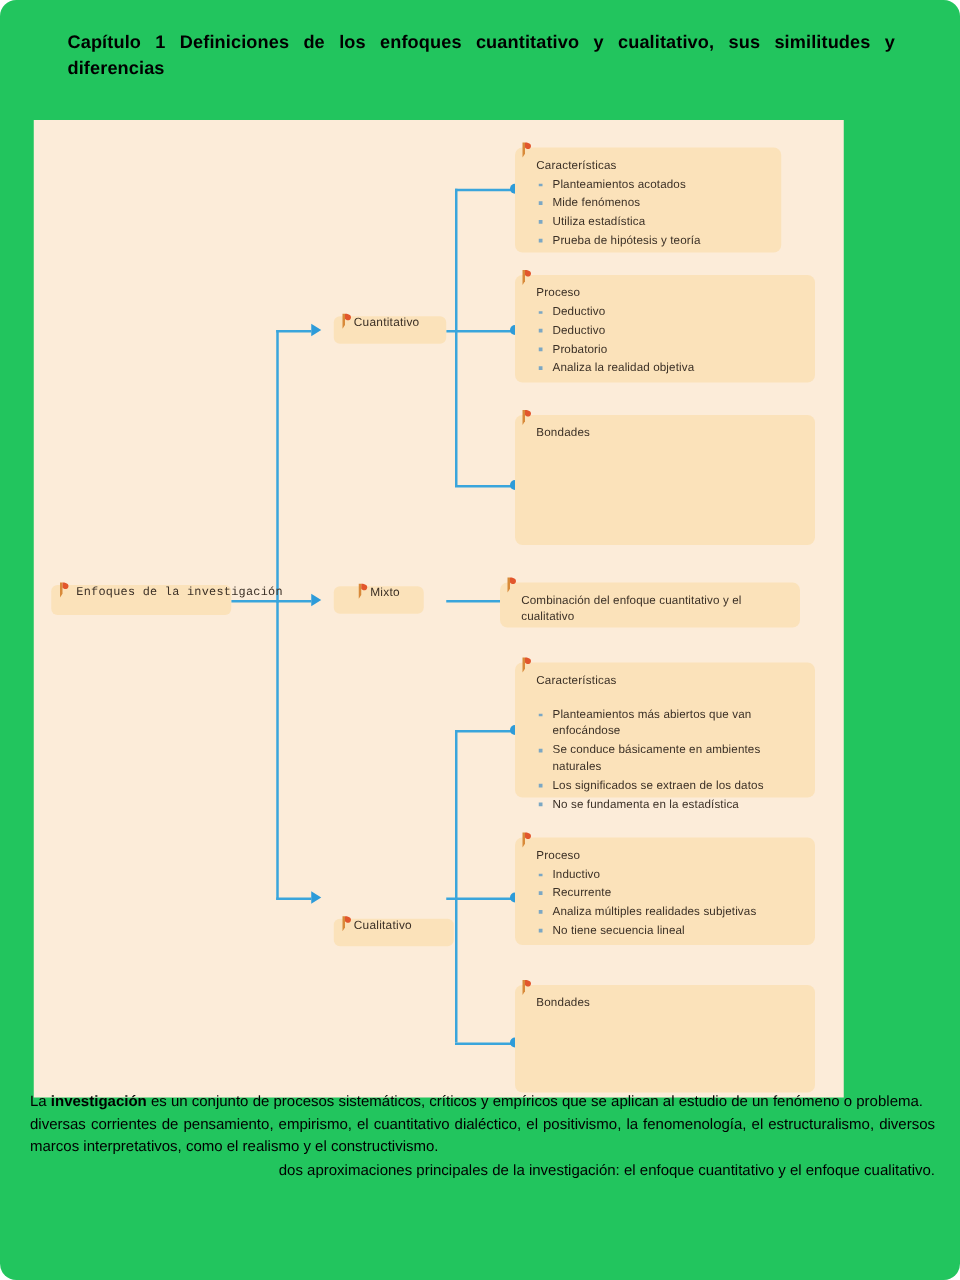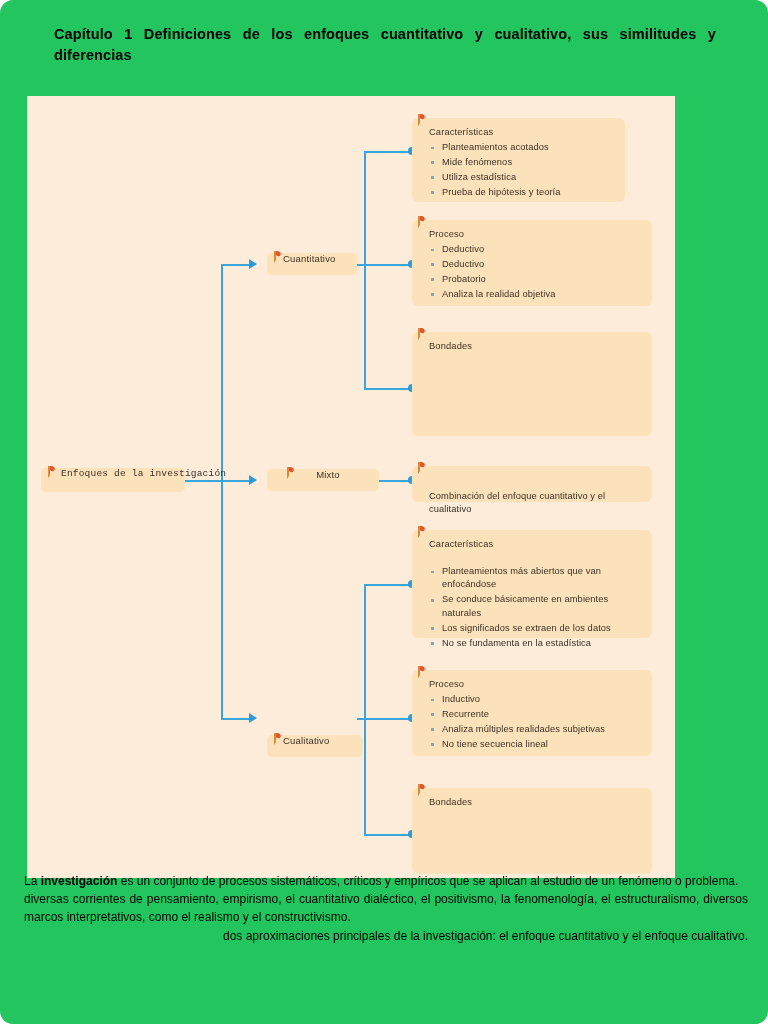--- a/index.html
+++ b/index.html
@@ -194,21 +194,21 @@
     </div>
 
     <div class="node" style="left:240px; top:157px; width:90px;">
       <svg class="flag" viewBox="0 0 11 15">
         <path d="M2 1 L2 13 L4 10 L4 1 Z" fill="#d88a3a"></path>
         <path d="M4 1 C8 1 9.5 3 8.5 5 C7.5 7 4.5 6.2 4 5 Z" fill="#e2562c"></path>
       </svg>
       <span class="lbl">Cuantitativo</span>
     </div>
 
-    <div class="node" style="left:240px; top:373px; width:112px; justify-content:center; padding-left:10px;">
+    <div class="node" style="left:240px; top:373px; width:72px; justify-content:center; padding-left:10px;">
       <svg class="flag" viewBox="0 0 11 15" style="left:18px;">
         <path d="M2 1 L2 13 L4 10 L4 1 Z" fill="#d88a3a"></path>
         <path d="M4 1 C8 1 9.5 3 8.5 5 C7.5 7 4.5 6.2 4 5 Z" fill="#e2562c"></path>
       </svg>
       <span class="lbl">Mixto</span>
     </div>
 
     <div class="node" style="left:240px; top:639px; width:96px;">
       <svg class="flag" viewBox="0 0 11 15">
         <path d="M2 1 L2 13 L4 10 L4 1 Z" fill="#d88a3a"></path>
@@ -246,21 +246,21 @@
     </div>
 
     <div class="card" style="left:385px; top:236px; width:240px; height:104px;">
       <svg class="flag" viewBox="0 0 11 15">
         <path d="M2 1 L2 13 L4 10 L4 1 Z" fill="#d88a3a"></path>
         <path d="M4 1 C8 1 9.5 3 8.5 5 C7.5 7 4.5 6.2 4 5 Z" fill="#e2562c"></path>
       </svg>
       <div class="title">Bondades</div>
     </div>
 
-    <div class="card plain" style="left:385px; top:370px; width:240px; height:36px; padding-top:24px;">
+    <div class="card plain" style="left:373px; top:370px; width:240px; height:36px; padding-top:8px;">
       <svg class="flag" viewBox="0 0 11 15">
         <path d="M2 1 L2 13 L4 10 L4 1 Z" fill="#d88a3a"></path>
         <path d="M4 1 C8 1 9.5 3 8.5 5 C7.5 7 4.5 6.2 4 5 Z" fill="#e2562c"></path>
       </svg>
       <div class="body">Combinación del enfoque cuantitativo y el cualitativo</div>
     </div>
 
     <div class="card" style="left:385px; top:434px; width:240px; height:108px;">
       <svg class="flag" viewBox="0 0 11 15">
         <path d="M2 1 L2 13 L4 10 L4 1 Z" fill="#d88a3a"></path>

